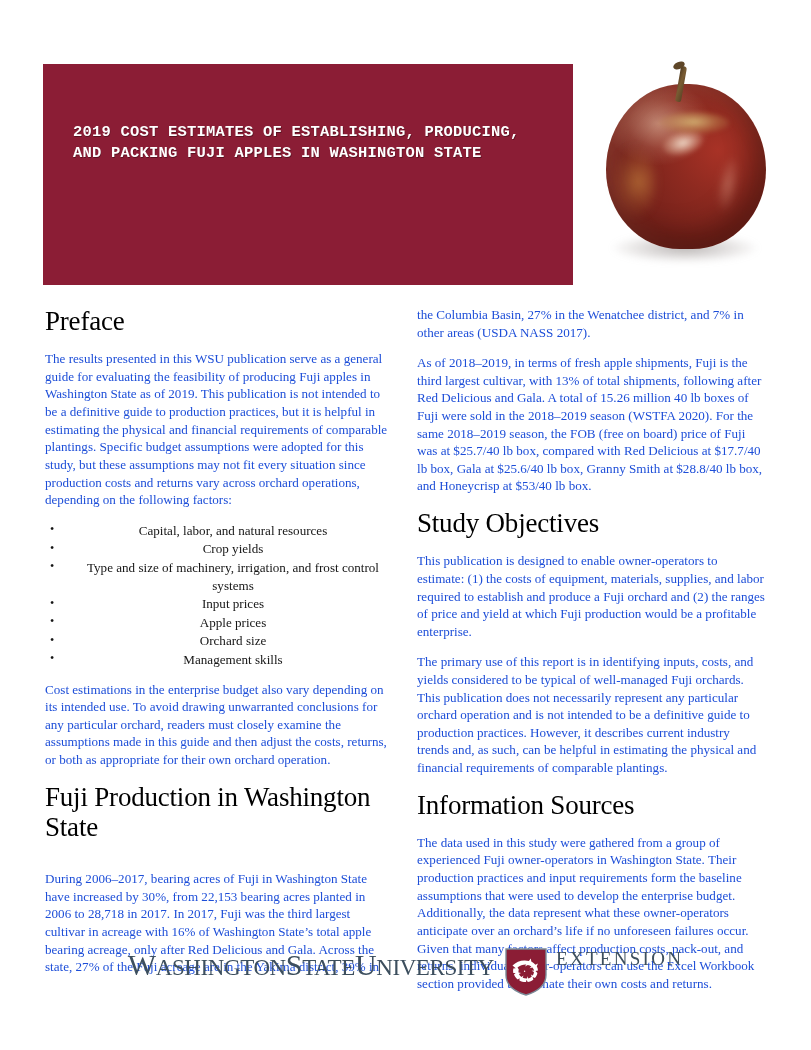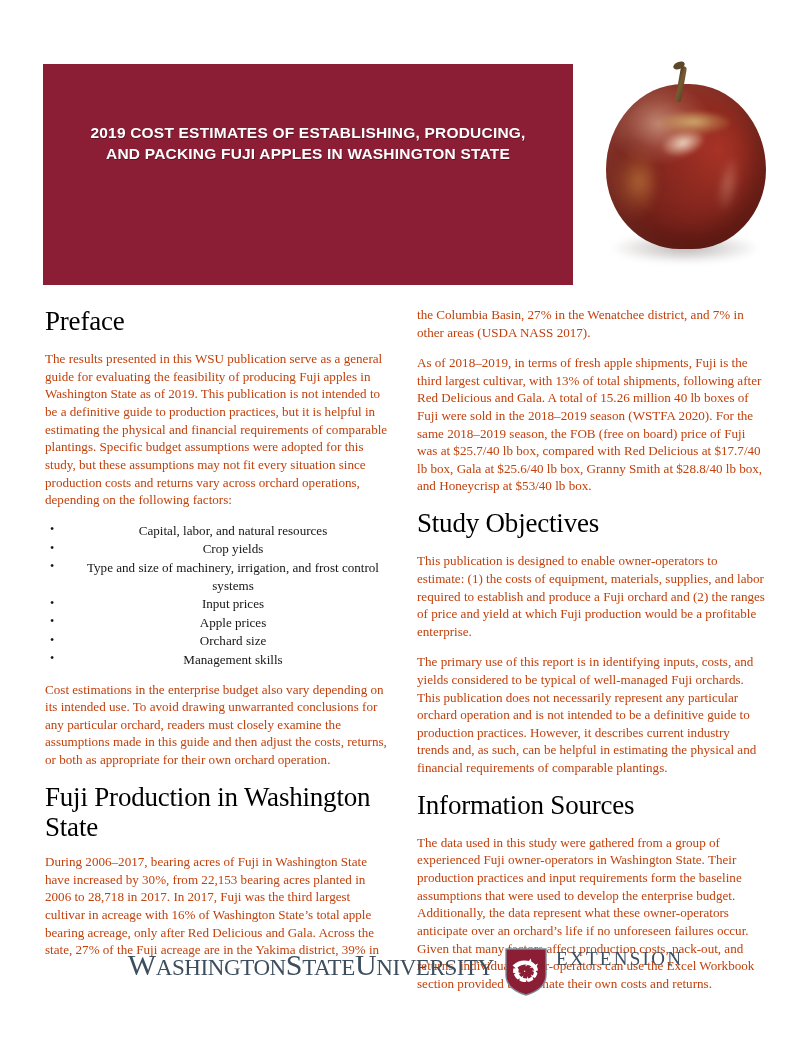--- a/index.html
+++ b/index.html
@@ -23,22 +23,22 @@
     top: 64px;
     width: 530px;
     height: 221px;
     background: #8b1d35;
   }
   #banner-title {
     position: absolute;
     left: 30px;
     right: 30px;
     top: 58px;
-    text-align: center;
-    font-family: Liberation Sans, sans-serif;
+    text-align: left;
+    font-family: Liberation Mono, monospace;
     font-weight: bold;
     font-size: 15.5px;
     line-height: 1.38;
     letter-spacing: 0.2px;
     color: #ffffff;
     text-shadow: 0.6px 0.6px 0 rgba(0,0,0,0.35);
   }
 
   
   #apple-photo {
@@ -151,30 +151,30 @@
 
   h1.section-title {
     margin: 0 0 14px 0;
     font-family: "Liberation Serif", serif;
     font-weight: normal;
     font-size: 27px;
     line-height: 1.12;
     color: #000000;
     letter-spacing: -0.2px;
   }
-  h1.section-title.tight { margin-bottom: 11px; }
+  h1.section-title.tight { margin-bottom: 28px; }
   .spacer-top { margin-top: 26px; }
   .spacer-top-lg { margin-top: 30px; }
 
   p.body-text {
     margin: 0 0 13px 0;
     font-family: "Liberation Serif", serif;
     font-size: 13.1px;
     line-height: 1.345;
-    color: #c2410c;
+    color: #1d4ed8;
     text-align: left;
   }
   p.body-text:last-child { margin-bottom: 0; }
 
   ul.factor-list {
     margin: 0 0 12px 0;
     padding: 0;
     list-style: none;
     text-align: center;
   }

